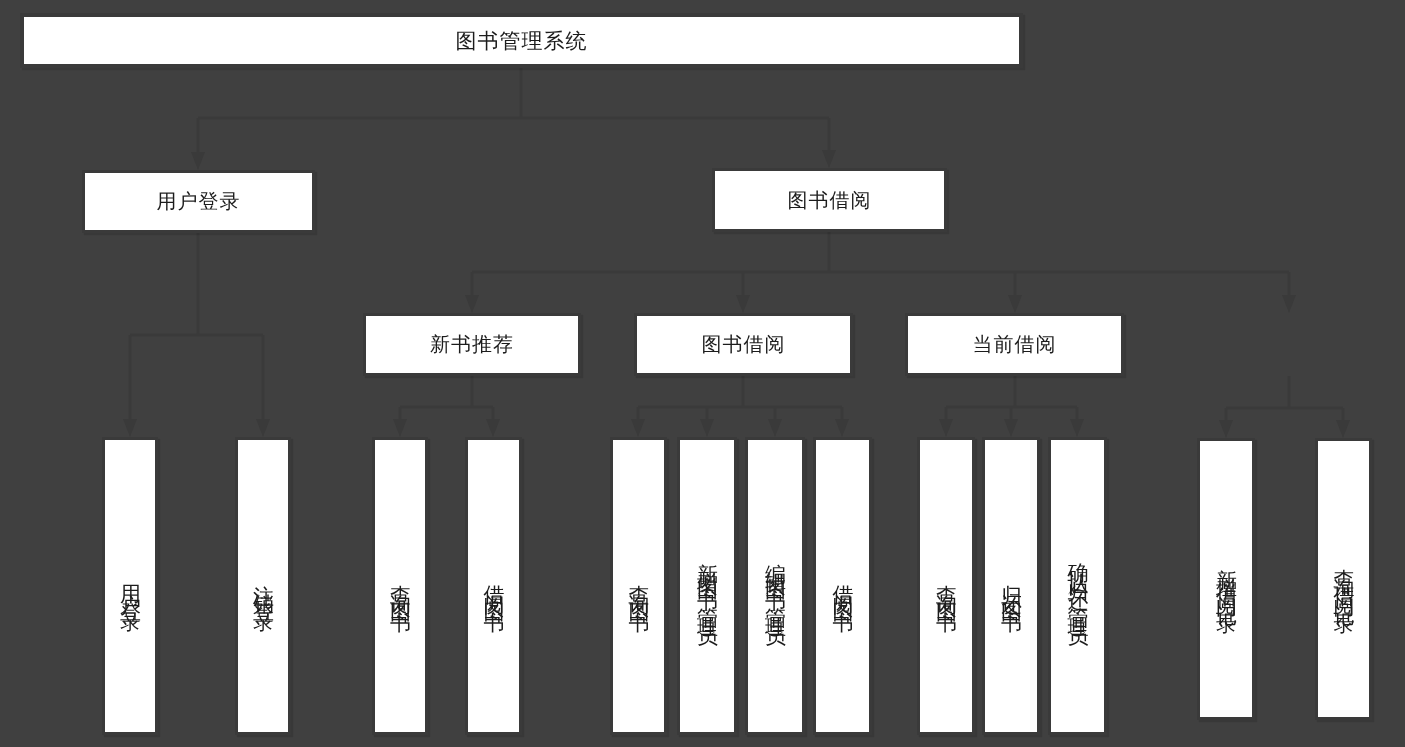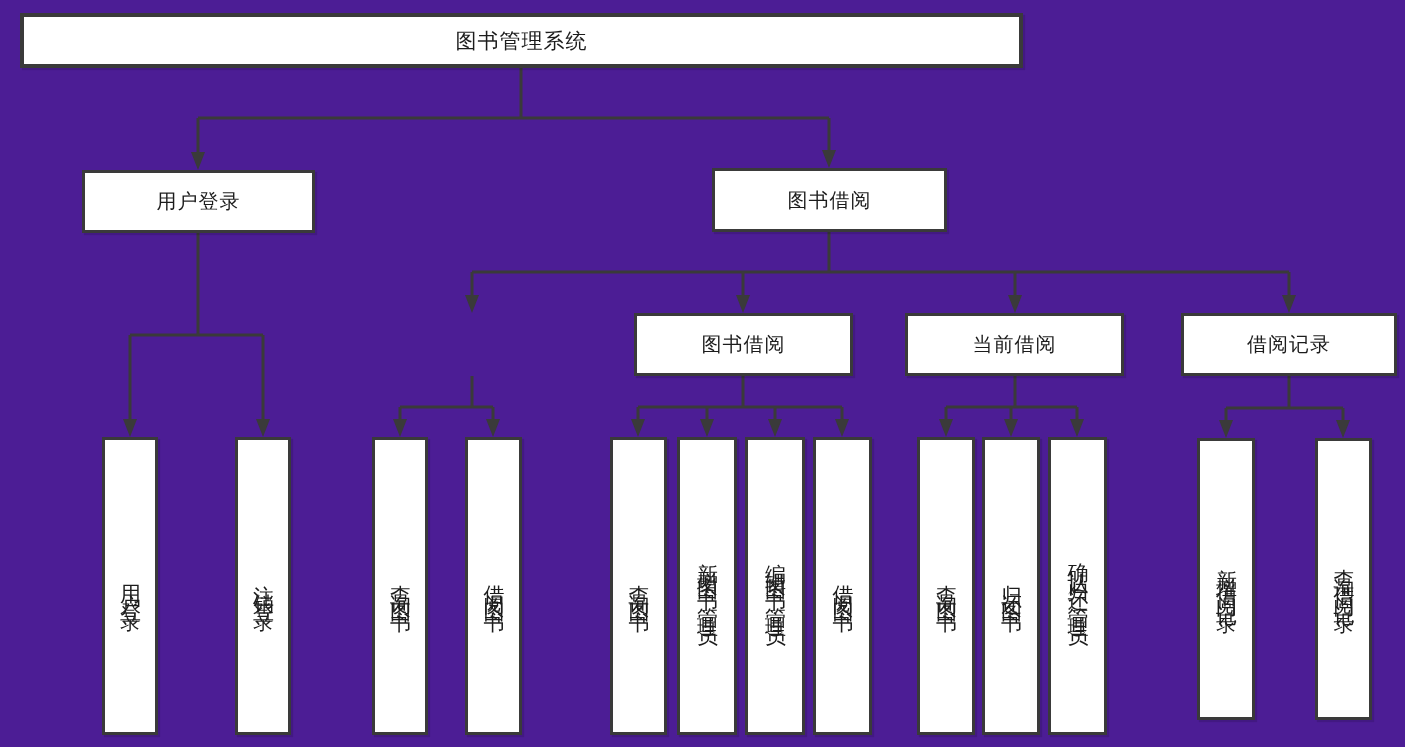--- a/index.html
+++ b/index.html
@@ -1,17 +1,17 @@
 <!DOCTYPE html>
 <html><head>
 <meta charset="utf-8">
 <style>
   html,body{margin:0;padding:0;background:#ffffff;}
   #canvas{
-    position:relative;width:1405px;height:747px;background:#4c1d95;overflow:hidden;
+    position:relative;width:1405px;height:747px;background:#404040;overflow:hidden;
     font-family:"DejaVu Sans","Liberation Sans",sans-serif;color:#1c1c1c;
   }
   #connectors{position:absolute;left:0;top:0;pointer-events:none;}
   .hbox,.vbox{
     position:absolute;box-sizing:border-box;background:#ffffff;
     border:3px solid #3a3a3a;display:flex;align-items:center;justify-content:center;
     box-shadow:2px 2px 1px rgba(0,0,0,0.12);
   }
   .hbox .lbl{font-size:20px;letter-spacing:1px;white-space:nowrap;color:#1c1c1c;}
   .root{border-width:4px;}
@@ -57,28 +57,28 @@
     <span class="lbl">图书管理系统</span>
   </div>
 
   <div class="hbox" style="left:82px;top:170px;width:233px;height:63px">
     <span class="lbl">用户登录</span>
   </div>
   <div class="hbox" style="left:712px;top:168px;width:235px;height:64px">
     <span class="lbl">图书借阅</span>
   </div>
 
+  <div class="hbox" style="left:363px;top:313px;width:218px;height:63px">
+    <span class="lbl">新书推荐</span>
+  </div>
   <div class="hbox" style="left:634px;top:313px;width:219px;height:63px">
     <span class="lbl">图书借阅</span>
   </div>
   <div class="hbox" style="left:905px;top:313px;width:219px;height:63px">
     <span class="lbl">当前借阅</span>
-  </div>
-  <div class="hbox" style="left:1181px;top:313px;width:216px;height:63px">
-    <span class="lbl">借阅记录</span>
   </div>
 
   <div class="vbox" style="left:102px;top:437px;width:56px;height:298px">
     <span class="lbl">用户登录</span>
   </div>
   <div class="vbox" style="left:235px;top:437px;width:56px;height:298px">
     <span class="lbl">注销登录</span>
   </div>
 
   <div class="vbox" style="left:372px;top:437px;width:56px;height:298px">

